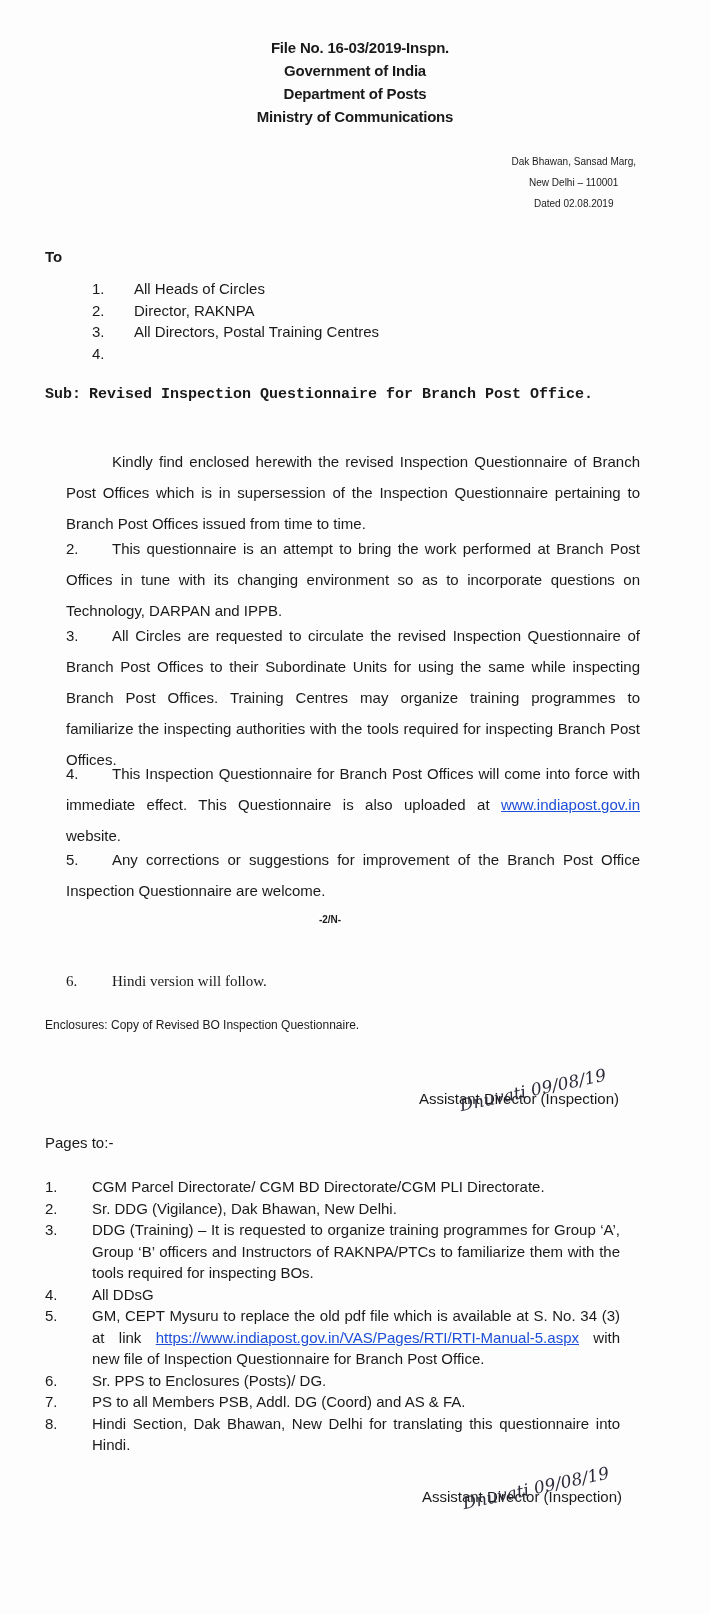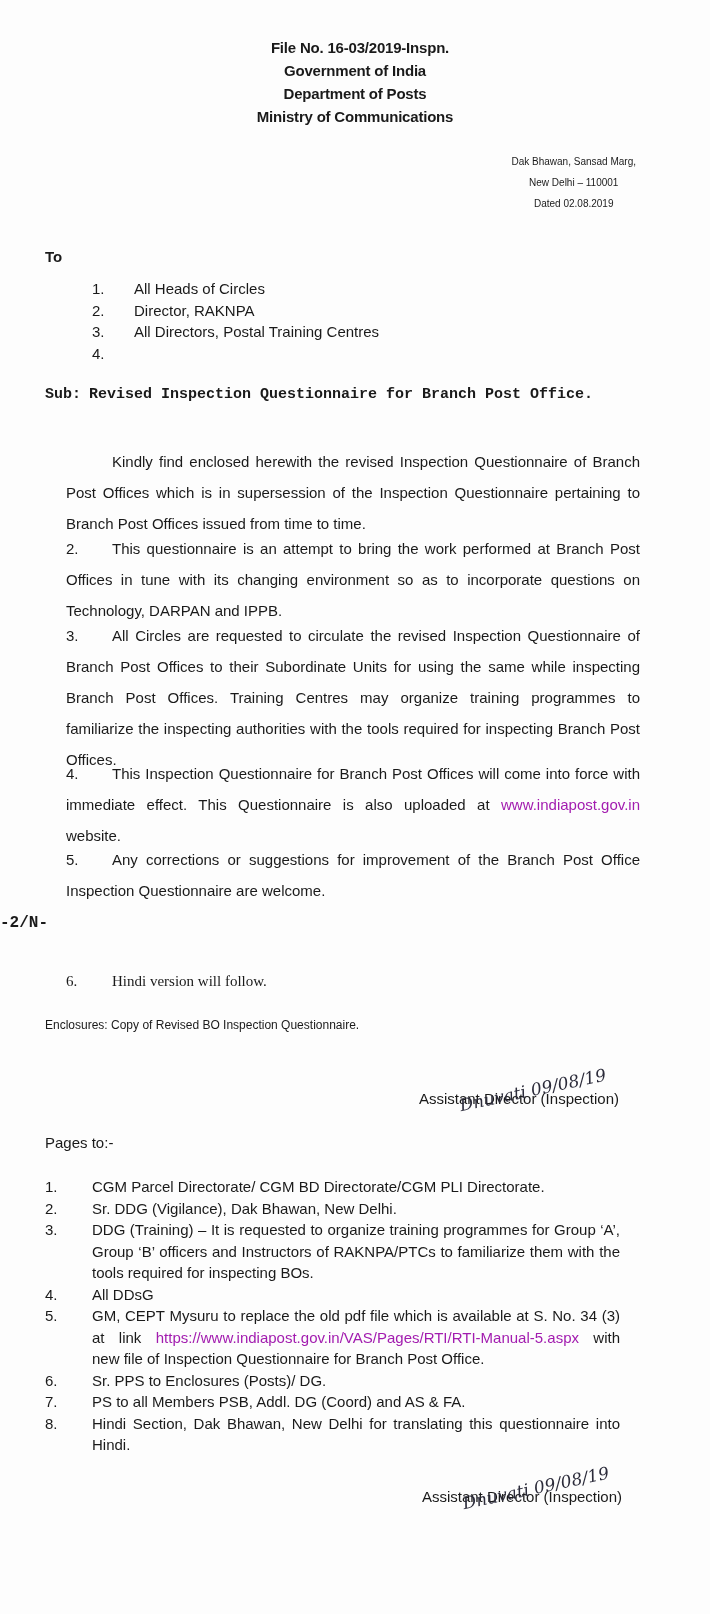--- a/index.html
+++ b/index.html
@@ -74,28 +74,28 @@
       position: absolute;
       left: 58px;
       width: 574px;
       font-size: 15px;
       line-height: 31px;
       text-align: justify;
       margin: 8px;
     }
     .para .pnum { display: inline-block; width: 46px; }
     .para .indent { display: inline-block; width: 46px; }
-    .link { color: #a21caf; }
+    .link { text-decoration: underline; color: #1d4ed8; }
     .page-marker {
       position: absolute;
       left: 0; width: 660px;
+      text-align: center;
       top: 914px;
       font-weight: bold;
-      font-size: 16px;
-      font-family: Liberation Mono, monospace;
+      font-size: 10px;
     }
     .enc {
       position: absolute;
       left: 45px;
       top: 1018px;
       font-size: 12px;
     }
     .sig-block {
       position: absolute;
       right: 91px;

